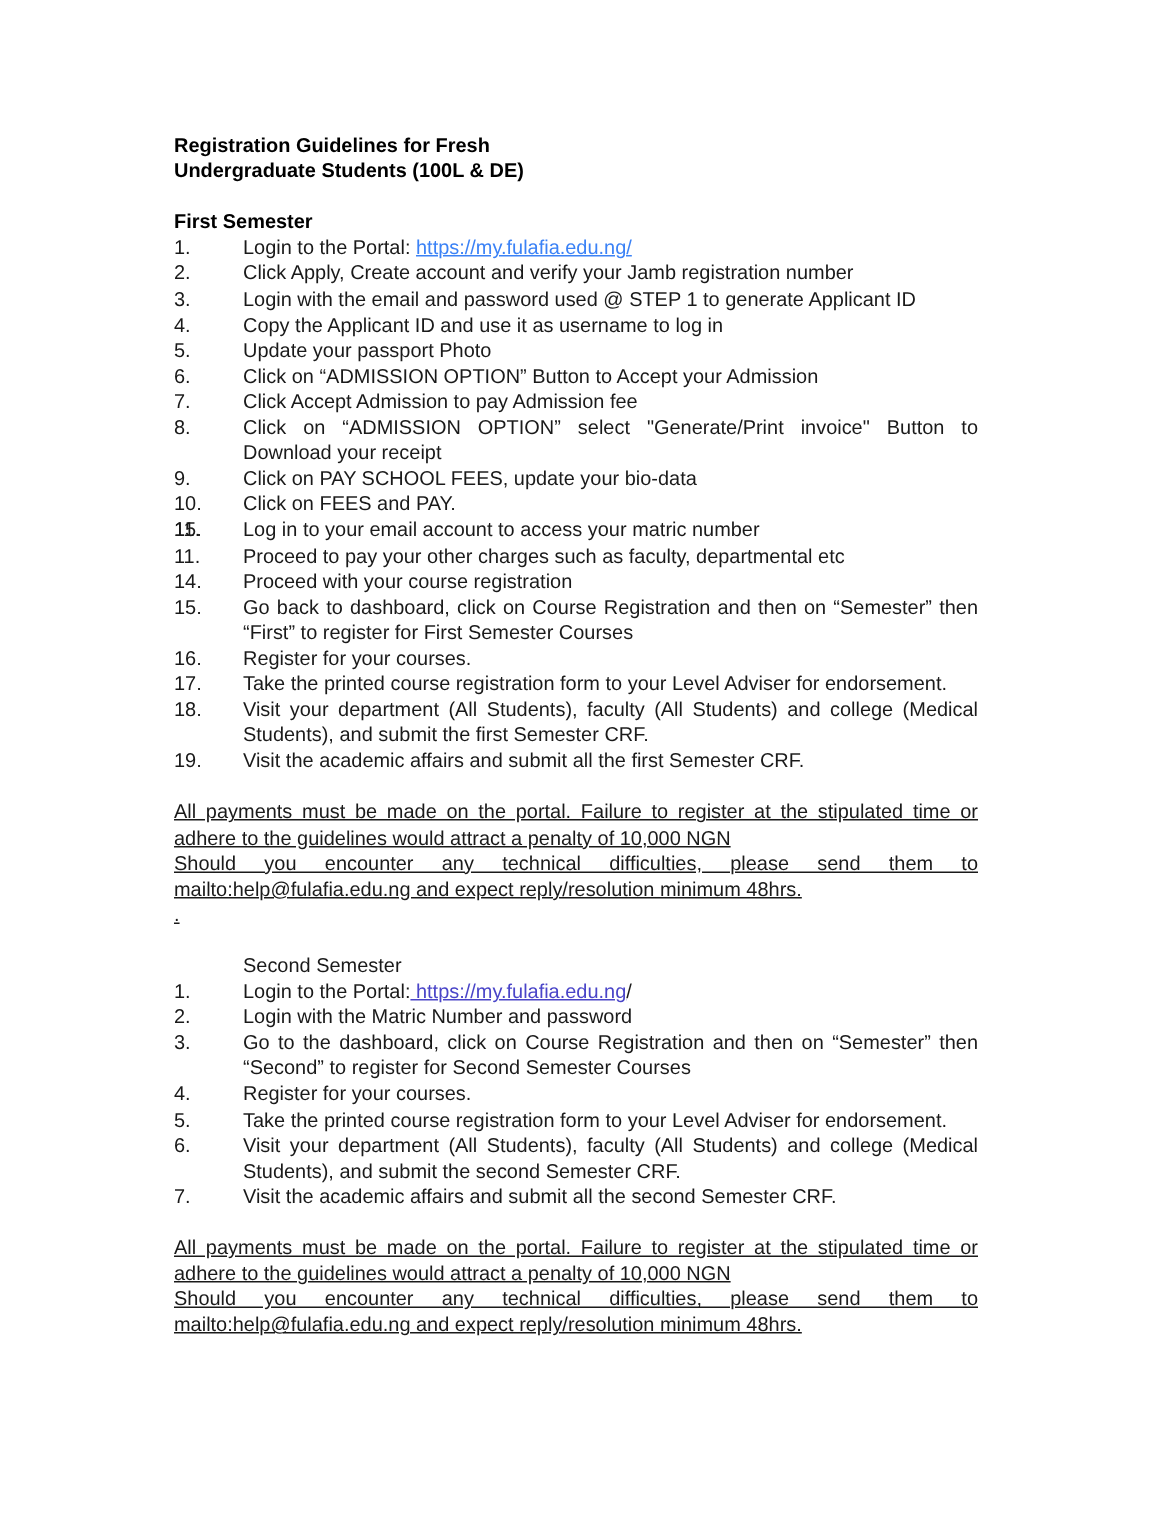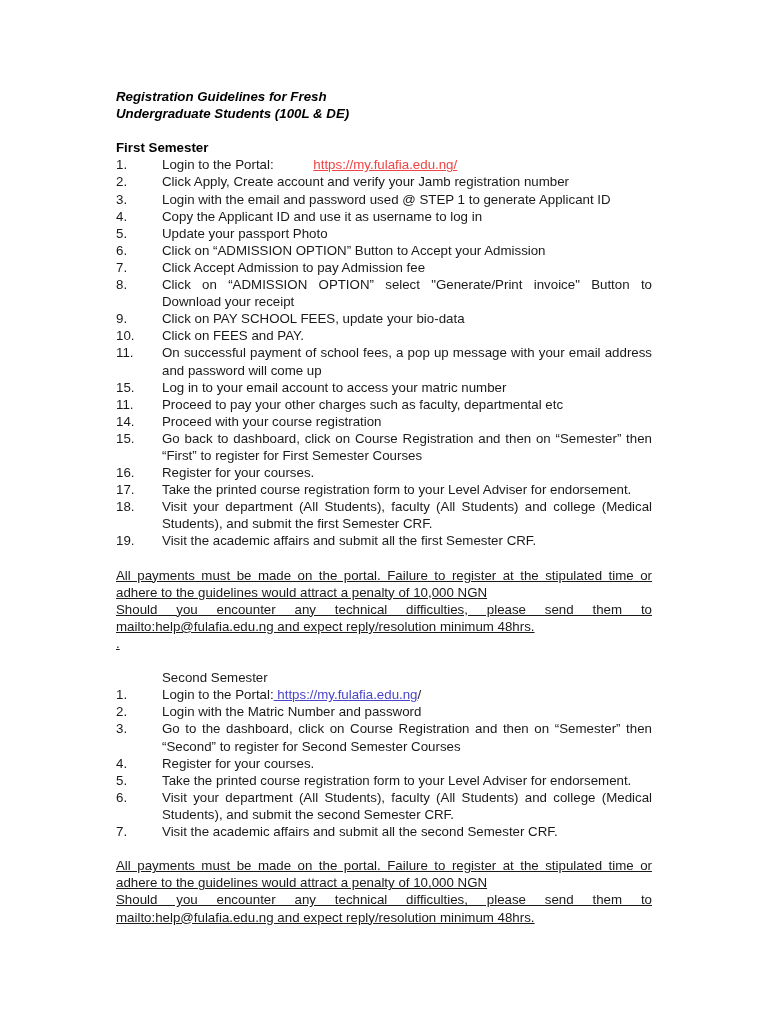--- a/index.html
+++ b/index.html
@@ -31,21 +31,20 @@
     color: #1a1a1a;
   }
   .title-block {
     font-weight: bold;
     color: #000000;
     margin: 0 0 17.1px 0;
   }
   .title-line {
     display: block;
     white-space: nowrap;
-    font-style: italic;
   }
   .section-head {
     font-weight: bold;
     color: #000000;
     margin: 0;
   }
   .section-head.plain {
     font-weight: normal;
     color: #1a1a1a;
     margin-left: 46px;
@@ -100,32 +99,32 @@
 
     <div class="title-block">
       <span class="title-line">Registration Guidelines for Fresh</span>
       <span class="title-line">Undergraduate Students (100L &amp; DE)</span>
     </div>
 
     <div class="section-head">First Semester</div>
 
     <ol class="steps">
       <li>
-        <span class="num">1.</span><span>Login to the Portal: </span><a class="link" href="#" style="color: #ef4444; margin-left: 36px;">https://my.fulafia.edu.ng/</a>
+        <span class="num">1.</span><span>Login to the Portal: </span><a class="link" href="#" style="color: #3b82f6;">https://my.fulafia.edu.ng/</a>
       </li>
       <li class="single"><span class="num">2.</span><span>Click Apply, Create account and verify your Jamb registration number</span></li>
       <li class="single"><span class="num">3.</span><span>Login with the email and password used @ STEP 1 to generate Applicant ID</span></li>
       <li class="single"><span class="num">4.</span><span>Copy the Applicant ID and use it as username to log in</span></li>
       <li class="single"><span class="num">5.</span><span>Update your passport Photo</span></li>
       <li class="single"><span class="num">6.</span><span>Click on “ADMISSION OPTION” Button to Accept your Admission</span></li>
       <li class="single"><span class="num">7.</span><span>Click Accept Admission to pay Admission fee</span></li>
       <li><span class="num">8.</span><span>Click on “ADMISSION OPTION” select "Generate/Print invoice" Button to Download your receipt</span></li>
       <li class="single"><span class="num">9.</span><span>Click on PAY SCHOOL FEES, update your bio-data</span></li>
       <li class="single"><span class="num">10.</span><span>Click on FEES and PAY.</span></li>
-      <li><span class="num">11.</span><span>On successful payment of school fees, a pop up message with your email address and password will come up</span></li>
+      <li><span class="num">11.</span></li>
       <li class="single"><span class="num">15.</span><span>Log in to your email account to access your matric number</span></li>
       <li class="single"><span class="num">11.</span><span>Proceed to pay your other charges such as faculty, departmental etc</span></li>
       <li class="single"><span class="num">14.</span><span>Proceed with your course registration</span></li>
       <li><span class="num">15.</span><span>Go back to dashboard, click on Course Registration and then on “Semester” then “First” to register for First Semester Courses</span></li>
       <li class="single"><span class="num">16.</span><span>Register for your courses.</span></li>
       <li class="single"><span class="num">17.</span><span>Take the printed course registration form to your Level Adviser for endorsement.</span></li>
       <li><span class="num">18.</span><span>Visit your department (All Students), faculty (All Students) and college (Medical Students), and submit the first Semester CRF.</span></li>
       <li class="single"><span class="num">19.</span><span>Visit the academic affairs and submit all the first Semester CRF.</span></li>
     </ol>
 

